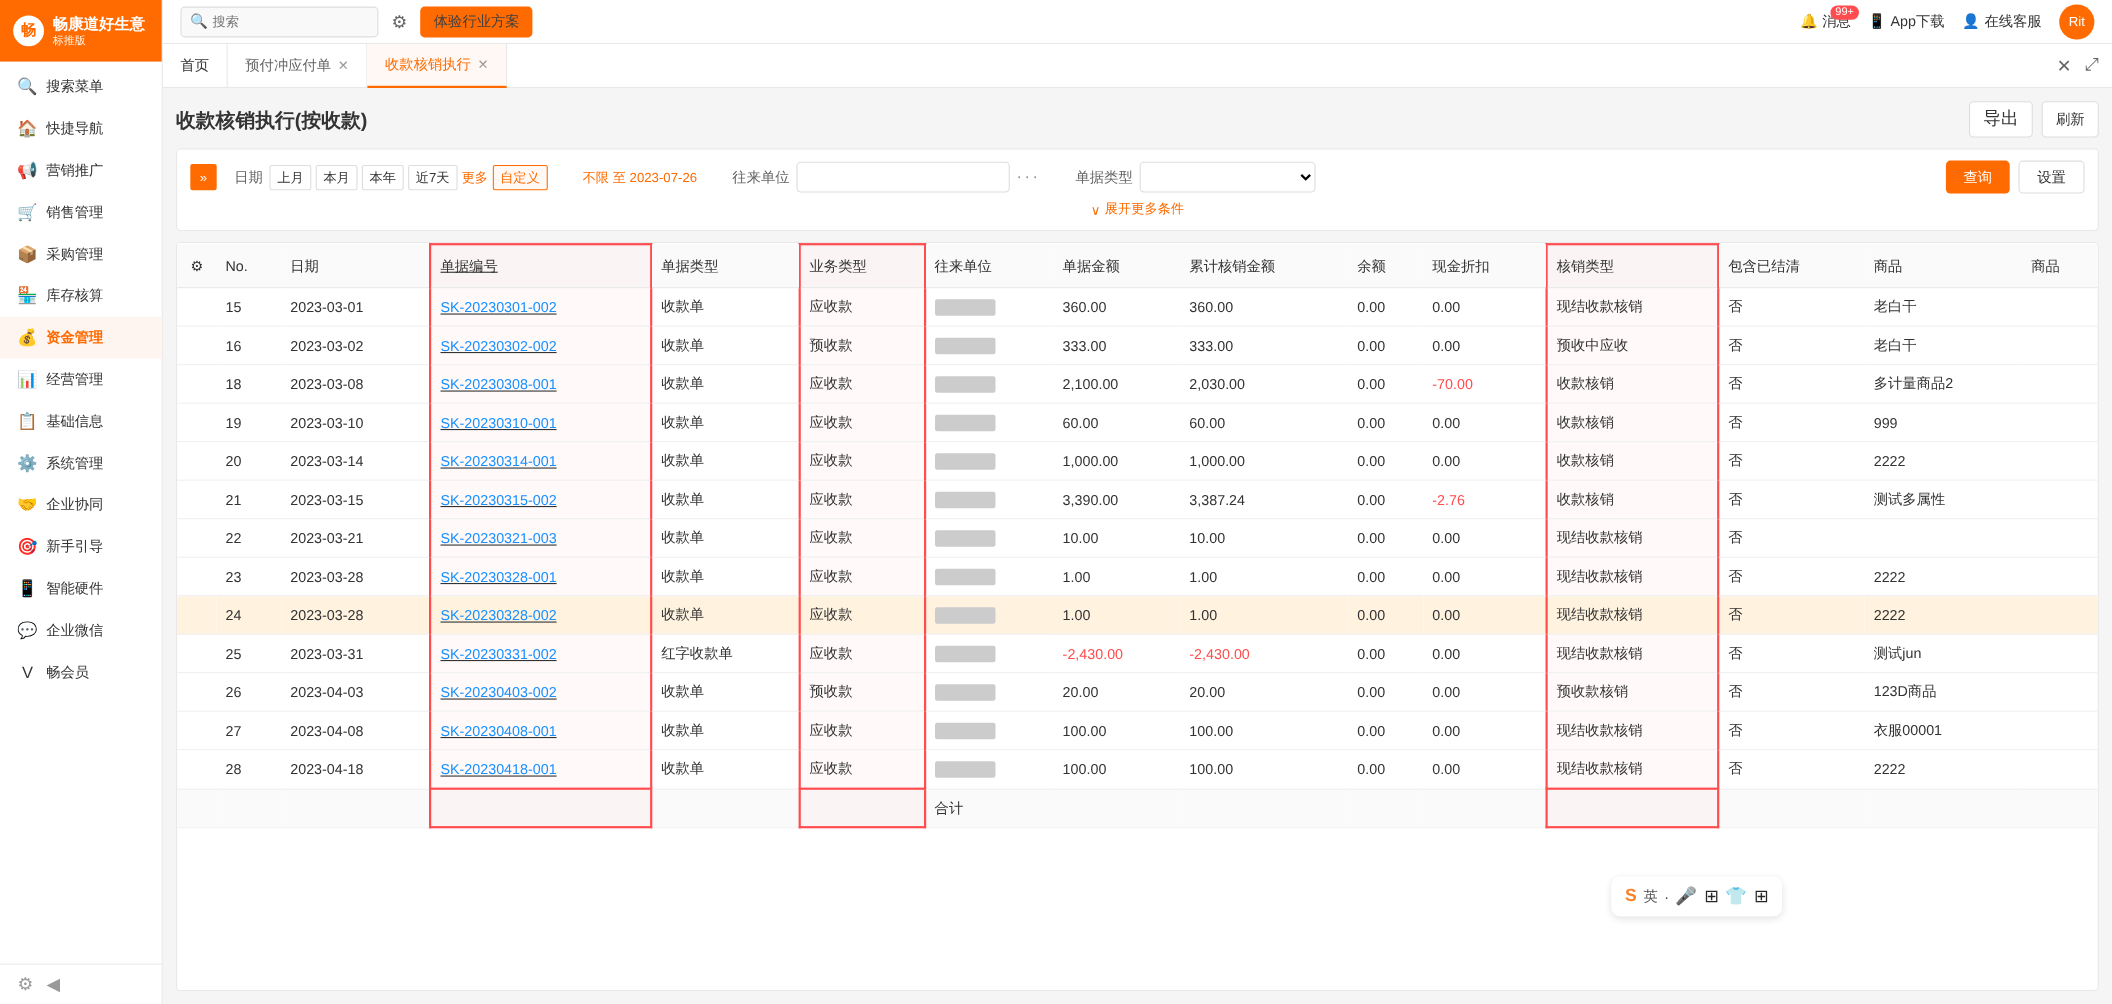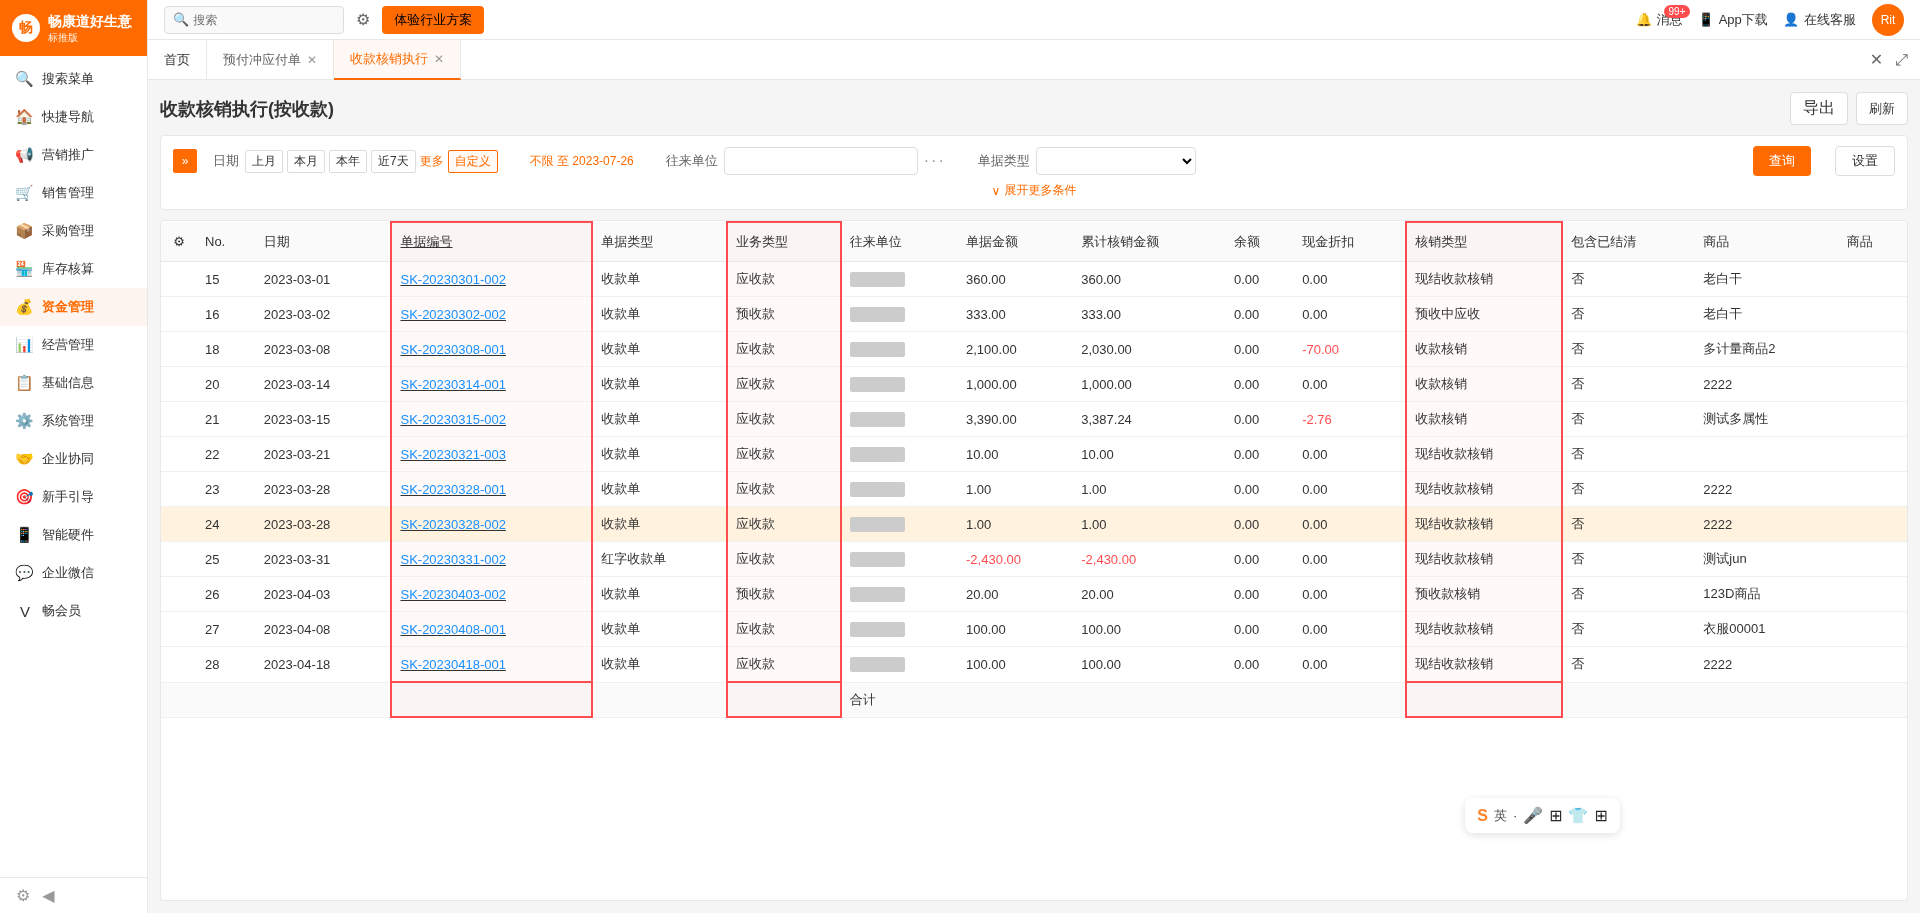--- a/index.html
+++ b/index.html
@@ -20,21 +20,21 @@
     .sidebar-bottom-icon { font-size: 16px; color: #999; cursor: pointer; }
 
     
     .main { flex: 1; display: flex; flex-direction: column; overflow: hidden; }
 
     
     .topbar { height: 40px; background: #fff; border-bottom: 1px solid #e8e8e8; display: flex; align-items: center; padding: 0 16px; gap: 12px; }
     .topbar-search { flex: 0 0 180px; height: 28px; border: 1px solid #ddd; border-radius: 4px; display: flex; align-items: center; padding: 0 8px; gap: 4px; background: #f9f9f9; }
     .topbar-search input { border: none; background: none; outline: none; font-size: 12px; color: #999; width: 100%; }
     .topbar-gear { font-size: 16px; color: #666; cursor: pointer; }
-    .topbar-btn { background: #ff6b00; color: #000000; border: none; border-radius: 4px; padding: 5px 12px; font-size: 13px; cursor: pointer; }
+    .topbar-btn { background: #ff6b00; color: #404040; border: none; border-radius: 4px; padding: 5px 12px; font-size: 13px; cursor: pointer; }
     .topbar-right { margin-left: auto; display: flex; align-items: center; gap: 16px; }
     .topbar-msg { display: flex; align-items: center; gap: 4px; font-size: 13px; color: #333; cursor: pointer; position: relative; }
     .badge { background: #ff4d4f; color: #fff; border-radius: 10px; padding: 1px 5px; font-size: 10px; position: absolute; top: -6px; right: -8px; }
     .topbar-app { display: flex; align-items: center; gap: 4px; font-size: 13px; color: #333; cursor: pointer; }
     .topbar-service { display: flex; align-items: center; gap: 4px; font-size: 13px; color: #333; cursor: pointer; }
 
     
     .tabs { height: 40px; background: #fff; border-bottom: 1px solid #e8e8e8; display: flex; align-items: center; padding: 0 0 0 0; }
     .tab { height: 40px; display: flex; align-items: center; padding: 0 16px; gap: 6px; font-size: 13px; color: #666; cursor: pointer; border-right: 1px solid #e8e8e8; position: relative; }
     .tab.home { color: #333; font-weight: 500; }
@@ -265,21 +265,21 @@
           <span class="filter-label">往来单位</span>
           <input class="filter-input" placeholder="" style="">
           <span class="filter-ellipsis">···</span>
         </div>
         <div class="filter-item" style="margin-left: 16px;">
           <span class="filter-label">单据类型</span>
           <select class="filter-select">
             <option></option>
           </select>
         </div>
-        <div style="margin-left: auto; display: flex; gap: 24px;">
+        <div style="margin-left: auto; display: flex; gap: 8px;">
           <button class="btn-query">查询</button>
           <button class="btn-settings">设置</button>
         </div>
       </div>
       <div class="filter-expand">
         <span>∨</span>
         <span>展开更多条件</span>
       </div>
     </div>
 
@@ -352,20 +352,37 @@
       <td class="">2,030.00</td>
       <td>0.00</td>
       <td class="negative">-70.00</td>
       <td class="col-writeofftype">收款核销</td>
       <td>否</td>
       <td>多计量商品2</td>
       <td></td>
     </tr>
               <tr>
       <td class="col-settings"></td>
+      <td>19</td>
+      <td>2023-03-10</td>
+      <td class="col-billno"><a class="link">SK-20230310-001</a></td>
+      <td>收款单</td>
+      <td class="col-biztype">应收款</td>
+      <td style="max-width:100px;overflow:hidden;"><span style="background:#ccc;color:transparent;border-radius:2px;user-select:none;">██████</span></td>
+      <td class="">60.00</td>
+      <td class="">60.00</td>
+      <td>0.00</td>
+      <td class="">0.00</td>
+      <td class="col-writeofftype">收款核销</td>
+      <td>否</td>
+      <td>999</td>
+      <td></td>
+    </tr>
+              <tr>
+      <td class="col-settings"></td>
       <td>20</td>
       <td>2023-03-14</td>
       <td class="col-billno"><a class="link">SK-20230314-001</a></td>
       <td>收款单</td>
       <td class="col-biztype">应收款</td>
       <td style="max-width:100px;overflow:hidden;"><span style="background:#ccc;color:transparent;border-radius:2px;user-select:none;">██████</span></td>
       <td class="">1,000.00</td>
       <td class="">1,000.00</td>
       <td>0.00</td>
       <td class="">0.00</td>

